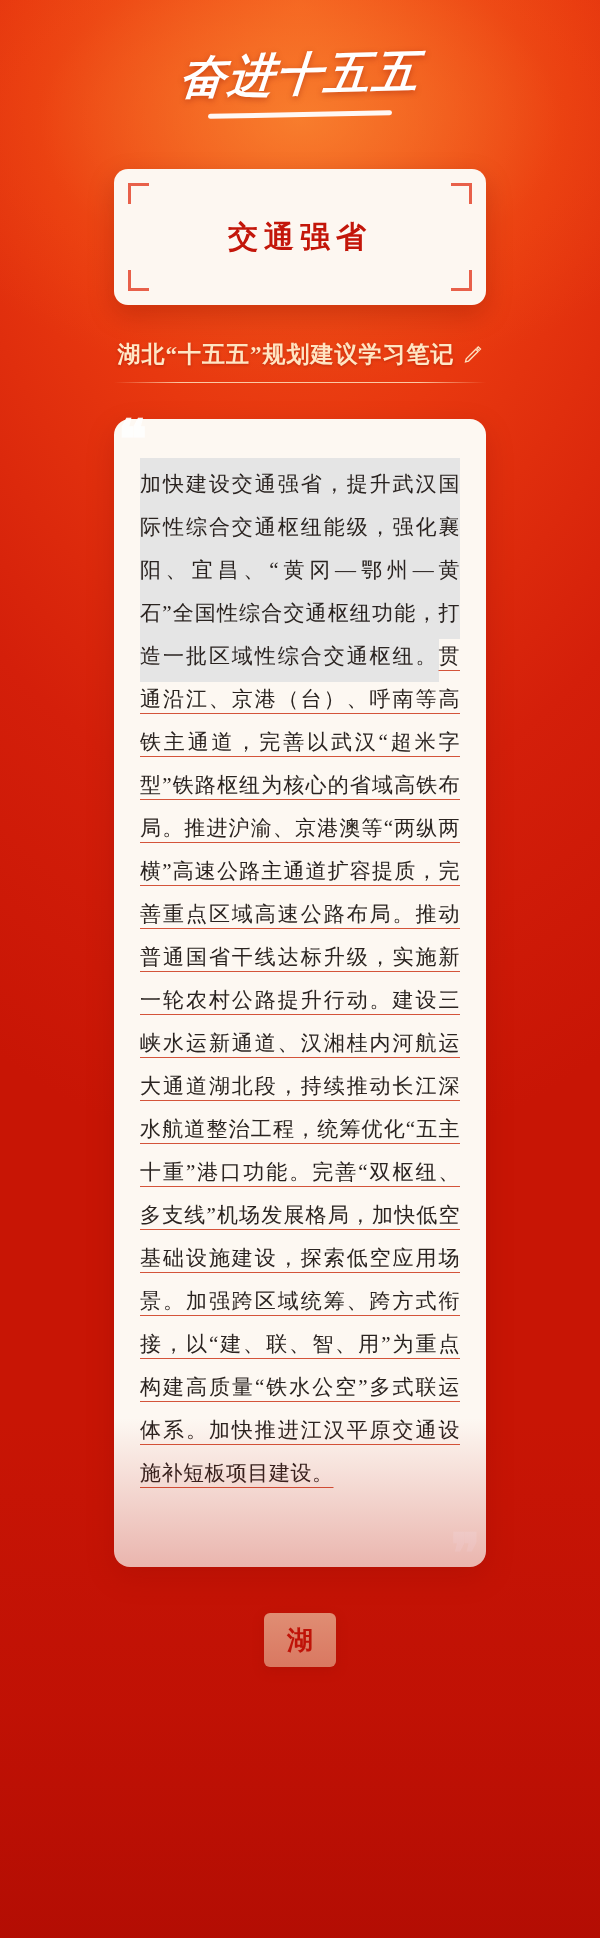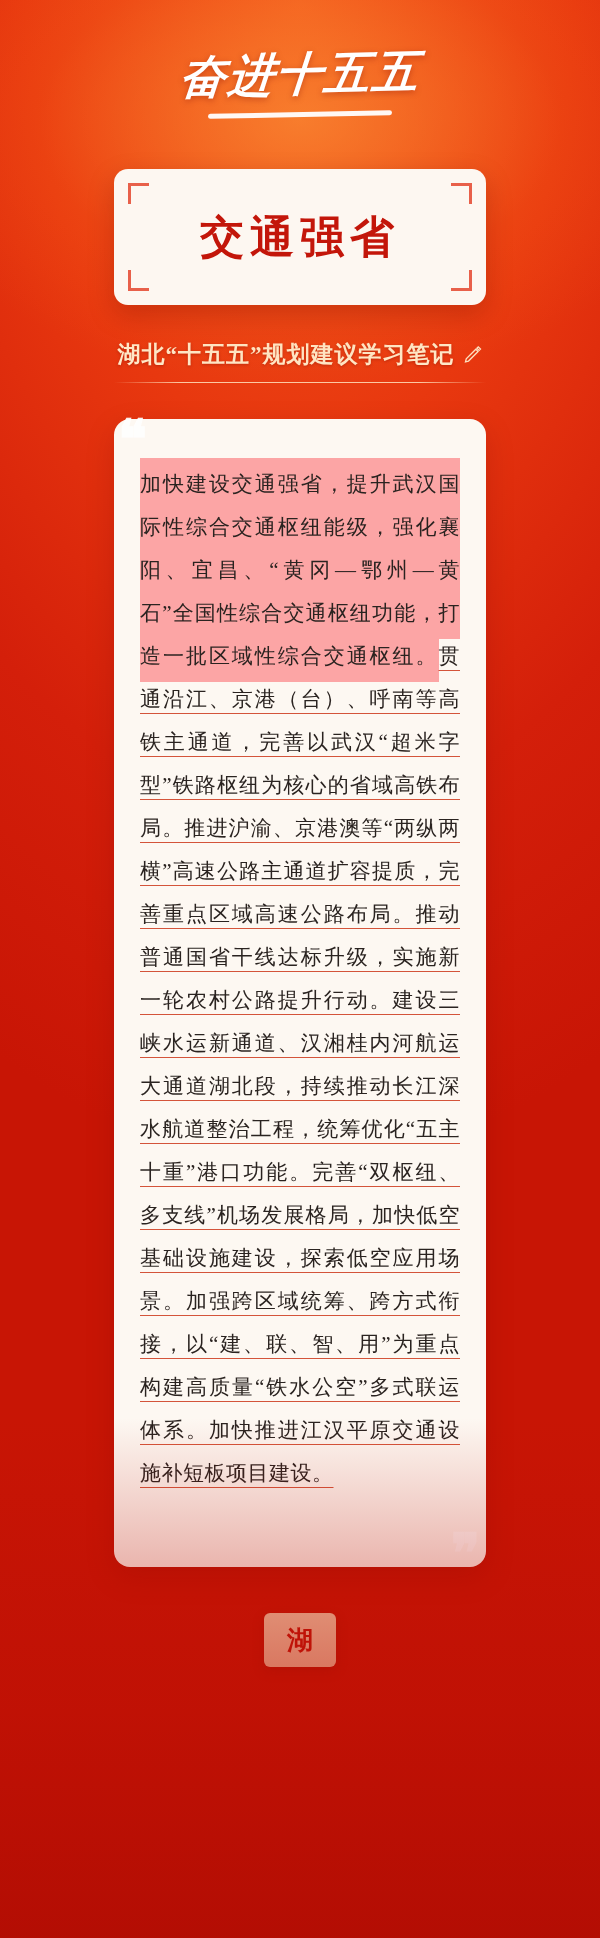--- a/index.html
+++ b/index.html
@@ -78,21 +78,21 @@
     background: #fdf7f1;
     border-radius: 14px;
     box-shadow: 0 10px 26px rgba(120,10,0,0.28);
     display: flex;
     align-items: center;
     justify-content: center;
   }
   .title-card .maintitle {
     font-family: "Liberation Serif", serif;
     font-weight: bold;
-    font-size: 44px;
+    font-size: 30px;
     letter-spacing: 6px;
     color: #c3160a;
     text-align: right;
   }
   .corner {
     position: absolute;
     width: 18px;
     height: 18px;
     border: 3px solid #e8604a;
   }
@@ -171,21 +171,21 @@
   .body-text {
     font-family: "Liberation Serif", serif;
     font-size: 21px;
     line-height: 43px;
     color: #2a2320;
     text-align: justify;
     letter-spacing: 0.5px;
     text-underline-offset: 6px;
   }
   .hl {
-    background: #fca5a5;
+    background: #e5e5e5;
     padding: 14px 0;
     box-decoration-break: clone;
     -webkit-box-decoration-break: clone;
   }
   .ul {
     text-decoration: underline;
     text-decoration-color: #d4543a;
     text-decoration-thickness: 1px;
     text-underline-offset: 7px;
   }

